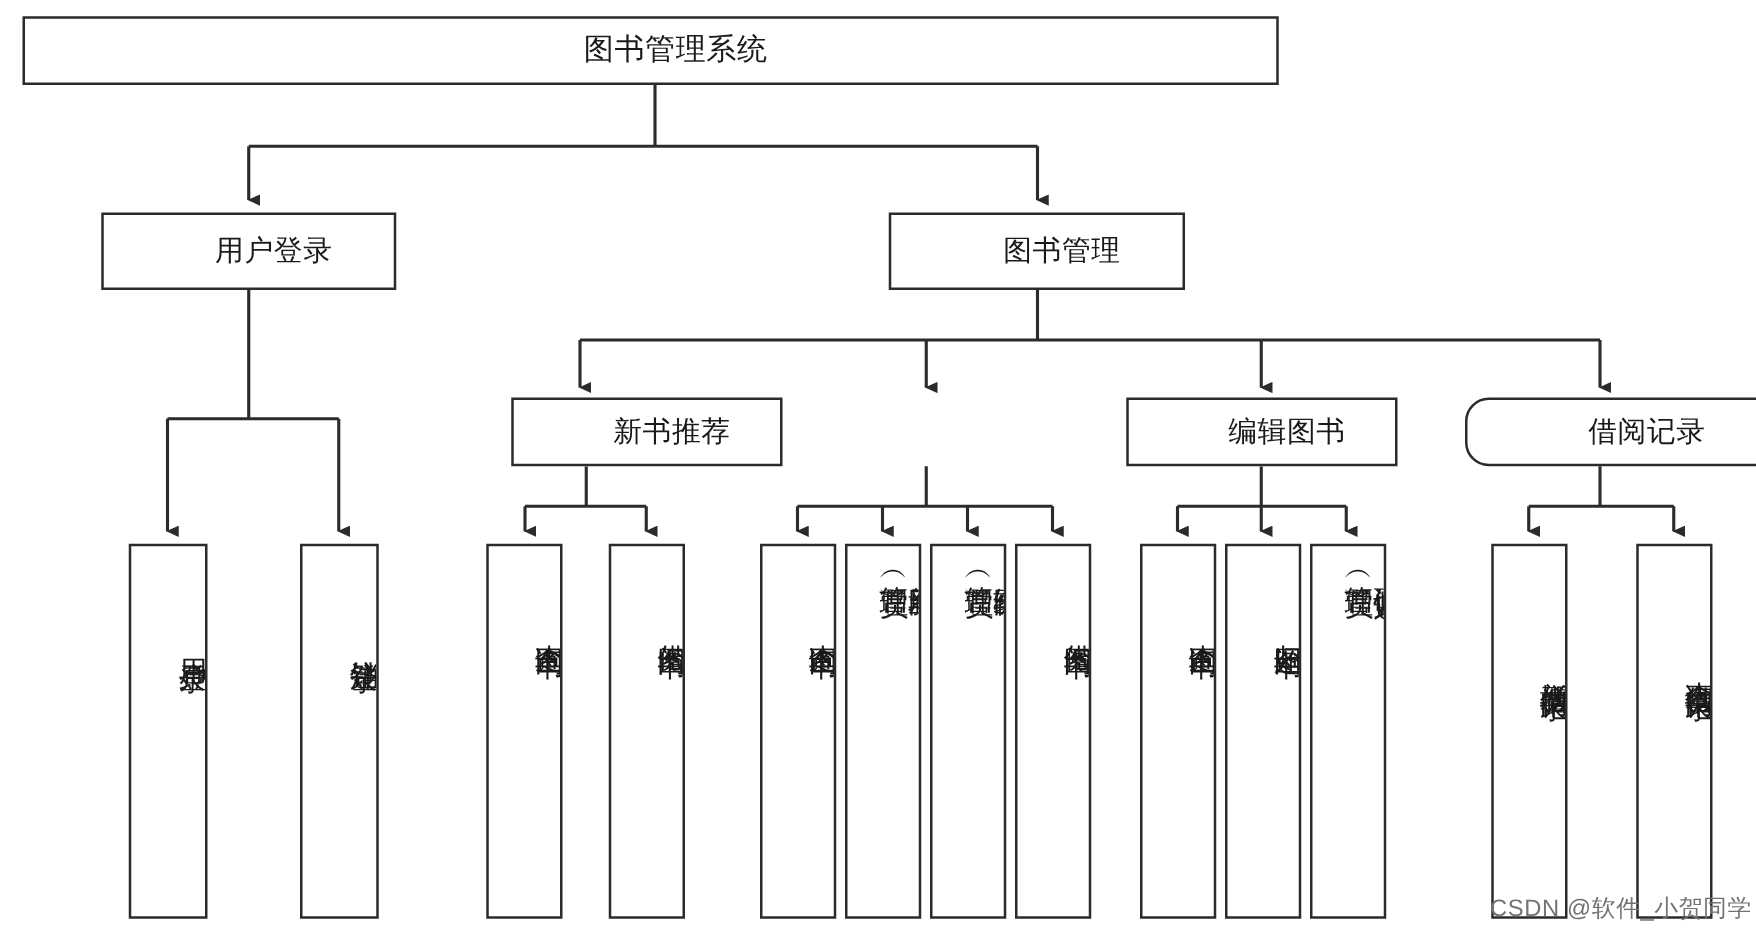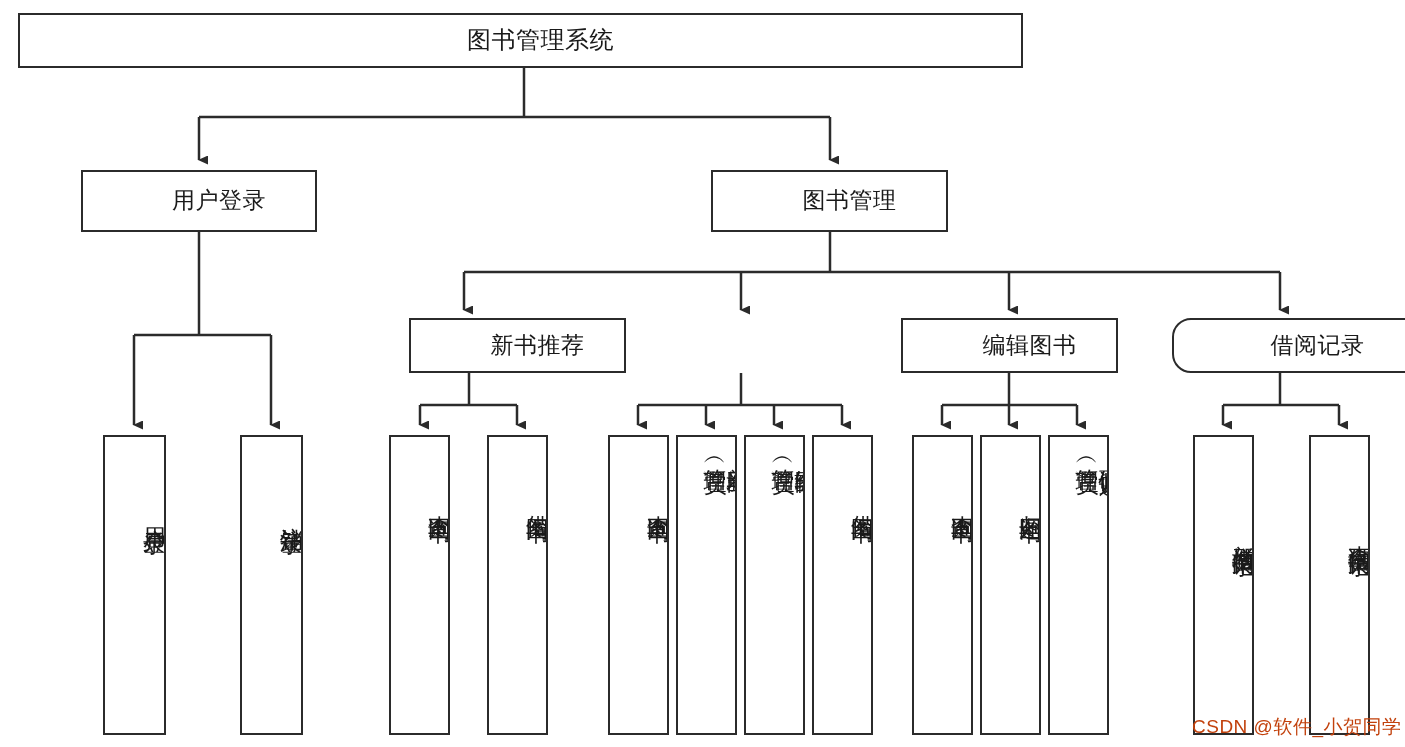--- a/index.html
+++ b/index.html
@@ -71,21 +71,21 @@
     padding-top: 82px;
   }
   .node.vert.tall3 .label {
     padding-top: 52px;
   }
   .node.vert.topalign .label {
     padding-top: 4px;
   }
   .watermark {
     position: absolute;
-    color: #c2410c;
+    color: #737373;
     font-size: 19px;
     white-space: nowrap;
     letter-spacing: 0.5px;
   }
 </style>
 </head>
 <body>
 
 <div id="diagram-root">
 

